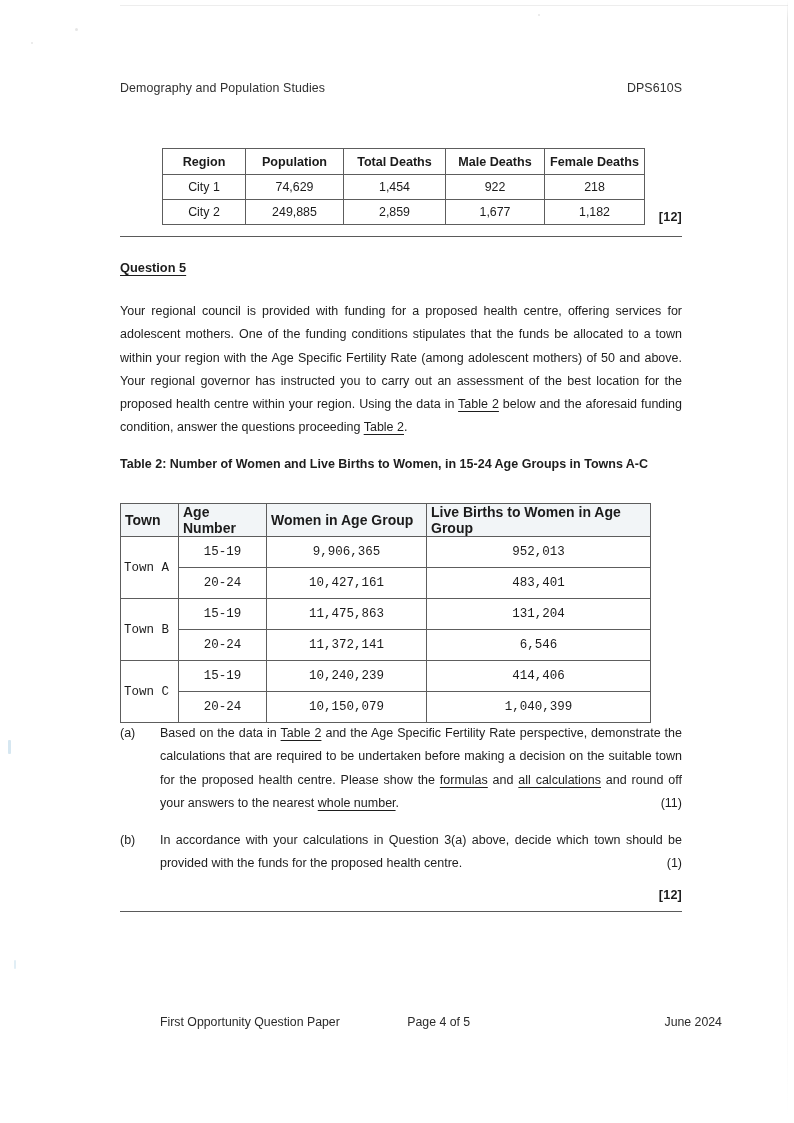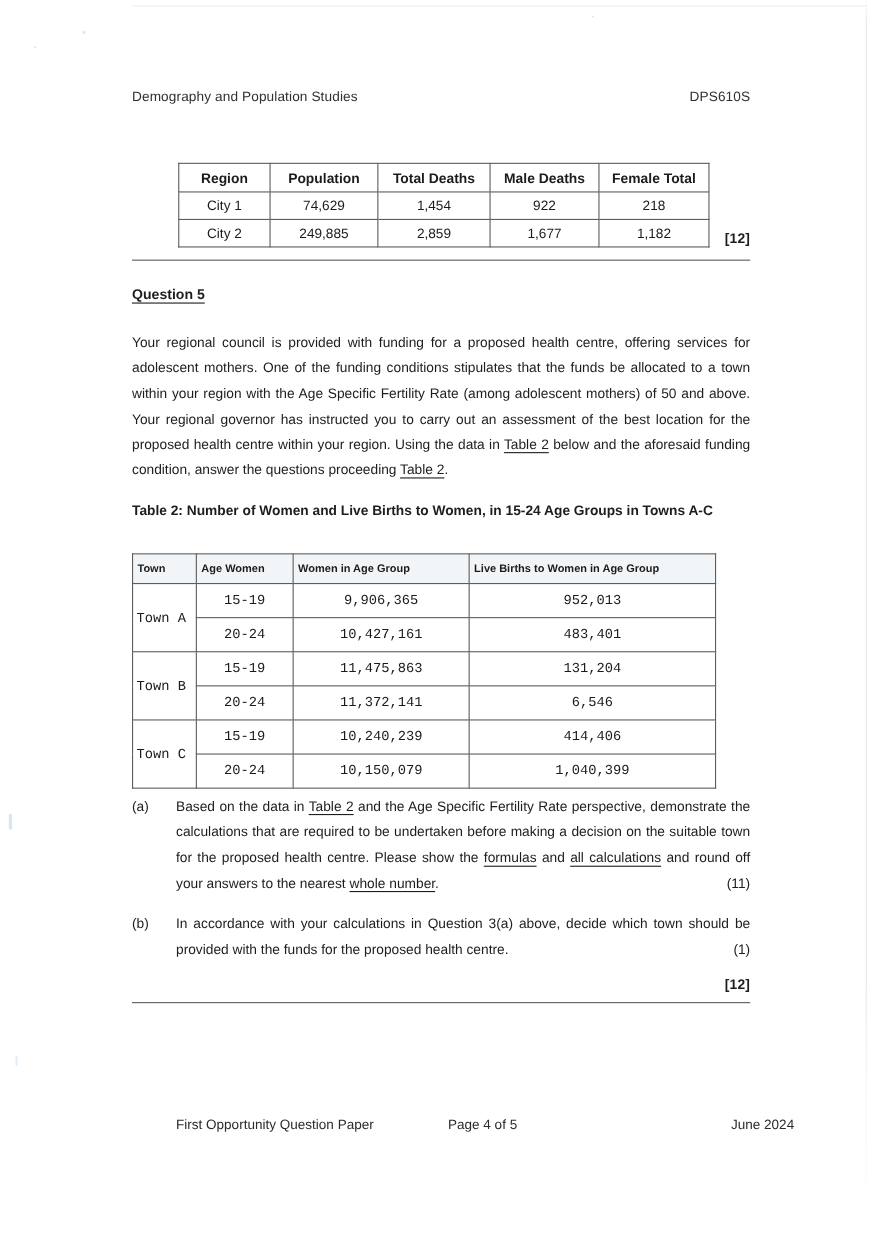--- a/index.html
+++ b/index.html
@@ -167,21 +167,21 @@
   table.t2 col.c-town  { width: 58px; }
   table.t2 col.c-age   { width: 88px; }
   table.t2 col.c-women { width: 160px; }
   table.t2 col.c-birth { width: 224px; }
 
   table.t2 th {
     font-weight: bold;
     text-align: left;
     height: 26px;
     padding-left: 4px;
-    font-size: 10px;
+    font-size: 14px;
     background: #f2f5f7;
   }
   table.t2 td {
     text-align: center;
     height: 30px;
     font-size: 12.5px;
     font-family: Liberation Mono, monospace;
   }
   table.t2 td.town-cell {
     text-align: left;
@@ -263,21 +263,21 @@
             <col class="c-total">
             <col class="c-male">
             <col class="c-female">
         </colgroup>
         <thead>
           <tr>
             <th>Region</th>
             <th>Population</th>
             <th>Total Deaths</th>
             <th>Male Deaths</th>
-            <th>Female Total</th>
+            <th>Female Deaths</th>
           </tr>
         </thead>
         <tbody>
           <tr>
             <td>City 1</td>
             <td>74,629</td>
             <td>1,454</td>
             <td>922</td>
             <td>218</td>
           </tr>
@@ -307,21 +307,21 @@
       <table class="t2">
         <colgroup>
           <col class="c-town">
             <col class="c-age">
             <col class="c-women">
             <col class="c-birth">
         </colgroup>
         <thead>
           <tr>
             <th>Town</th>
-            <th>Age Women</th>
+            <th>Age Number</th>
             <th>Women in Age Group</th>
             <th>Live Births to Women in Age Group</th>
           </tr>
         </thead>
         <tbody>
 
           <tr>
             <td class="town-cell" rowspan="2">Town A</td>
             <td>15-19</td>
             <td>9,906,365</td>

